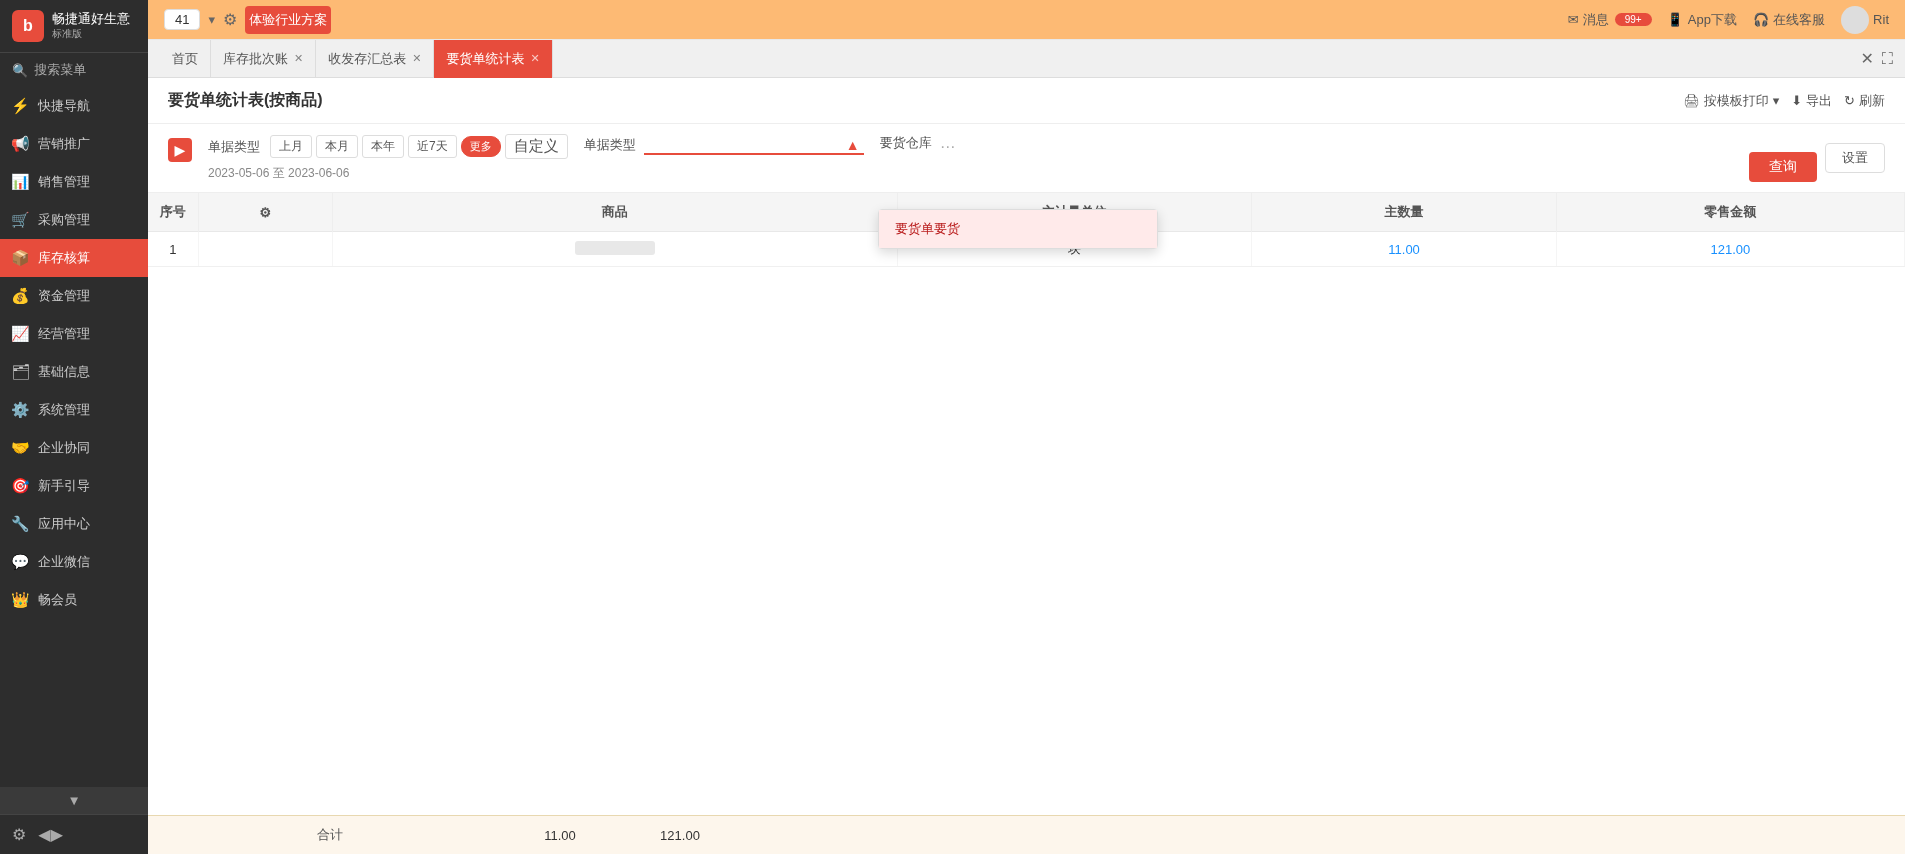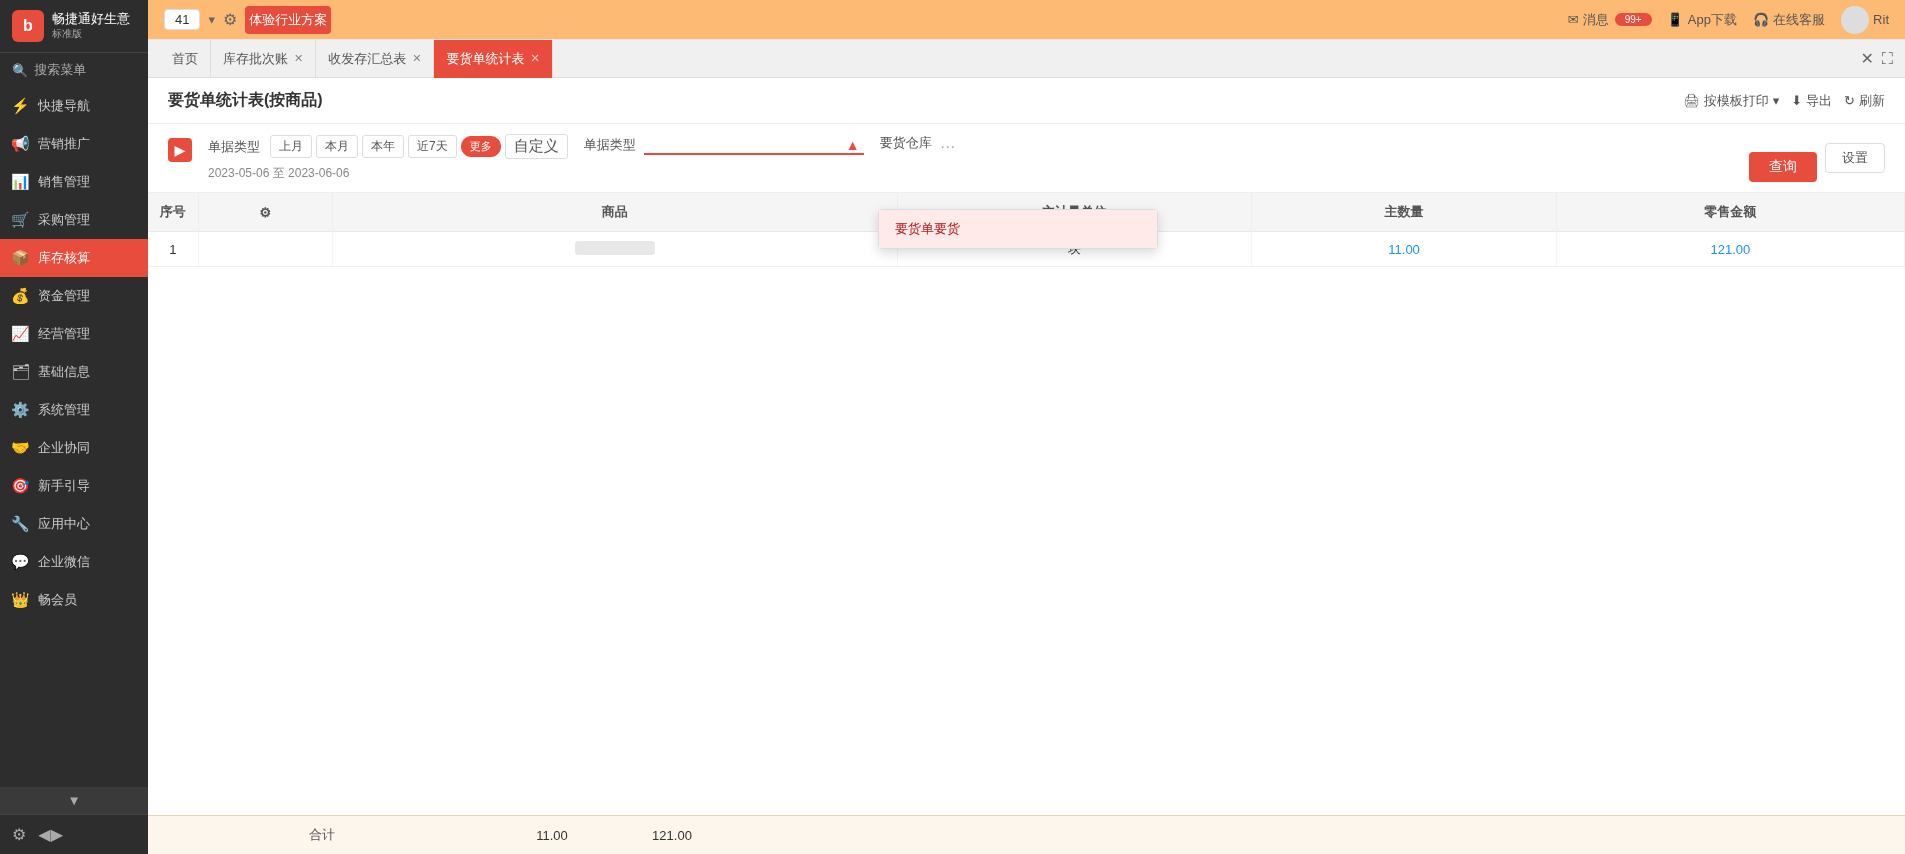--- a/index.html
+++ b/index.html
@@ -440,21 +440,21 @@
       background: #e8e8e8;
       border-radius: 3px;
     }
 
     
     .table-footer {
       background: #fdf6ec;
       border-top: 1px solid #e8d8b0;
       display: flex;
       align-items: center;
-      padding: 10px 4px;
+      padding: 10px 12px;
       font-size: 13px;
       flex-shrink: 0;
     }
     .table-footer-label {
       width: 250px;
       text-align: center;
       color: #555;
     }
     .table-footer-val {
       text-align: center;

